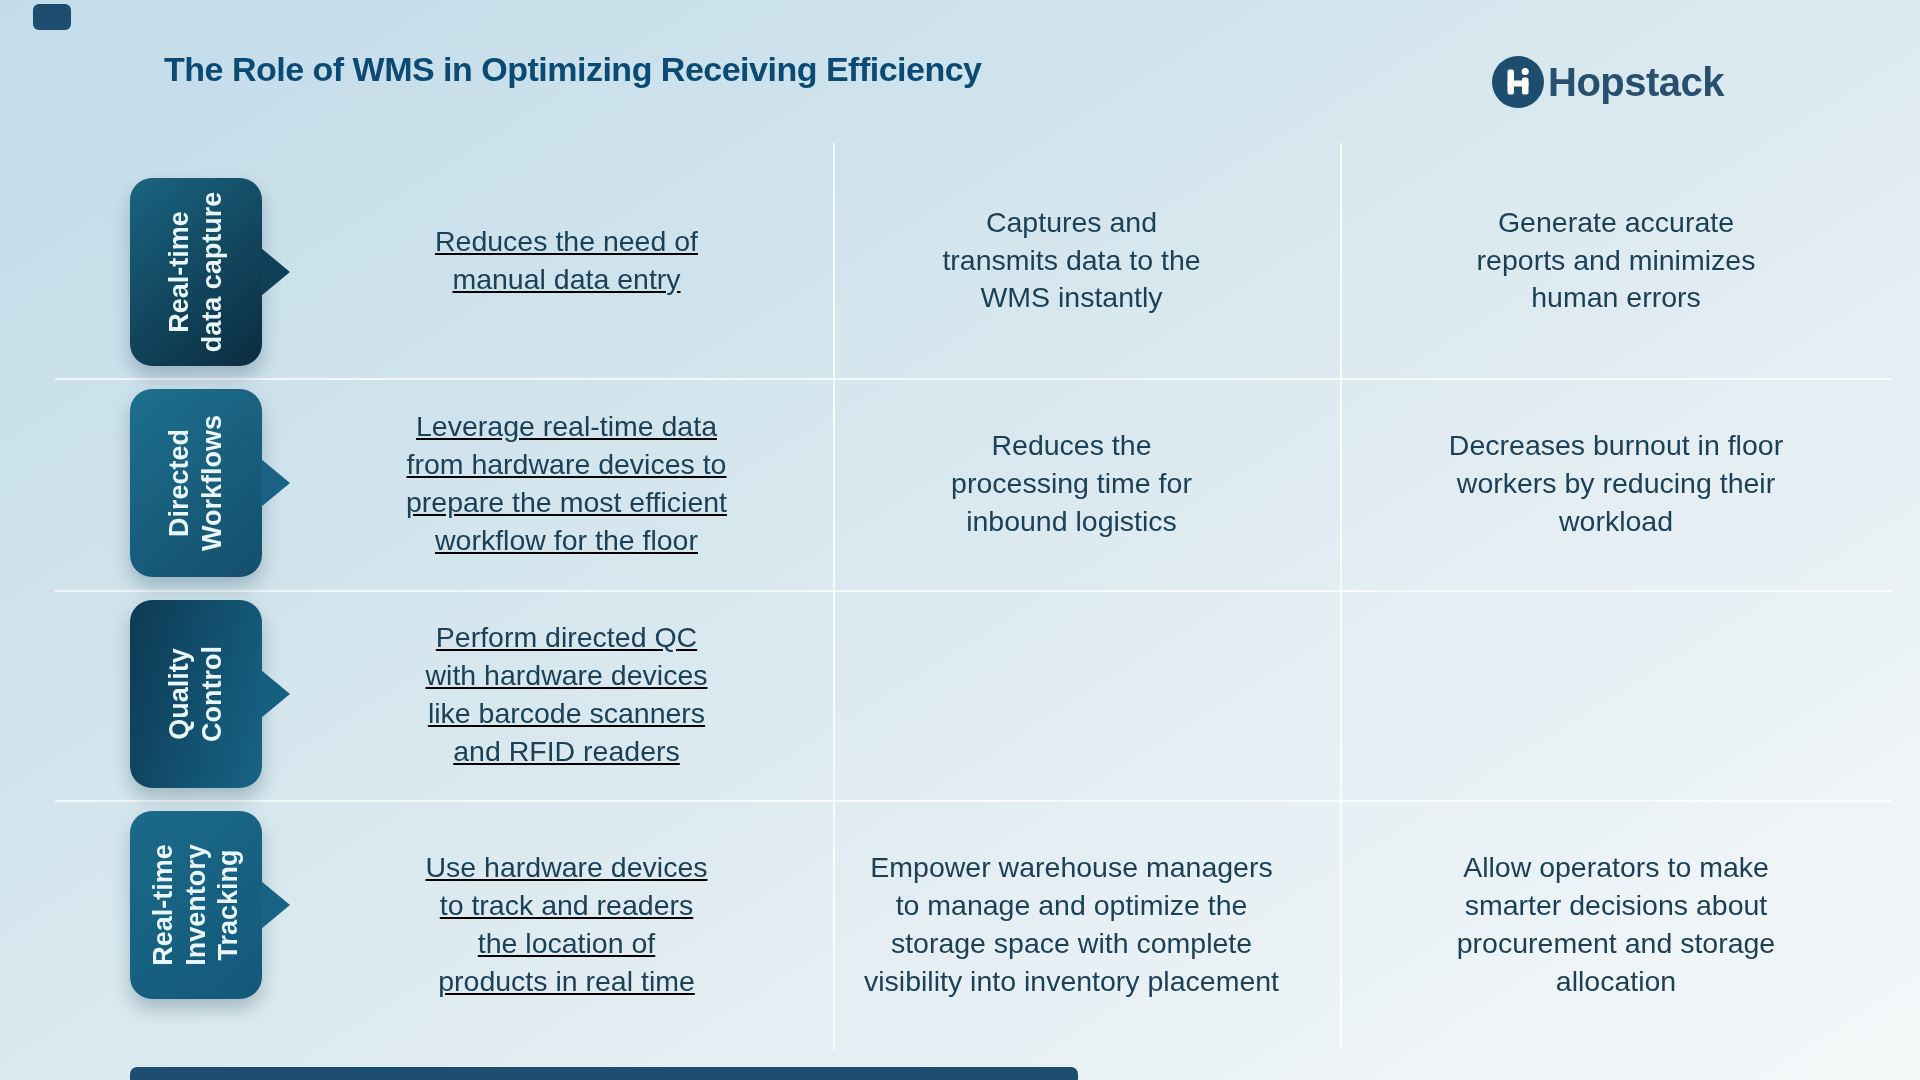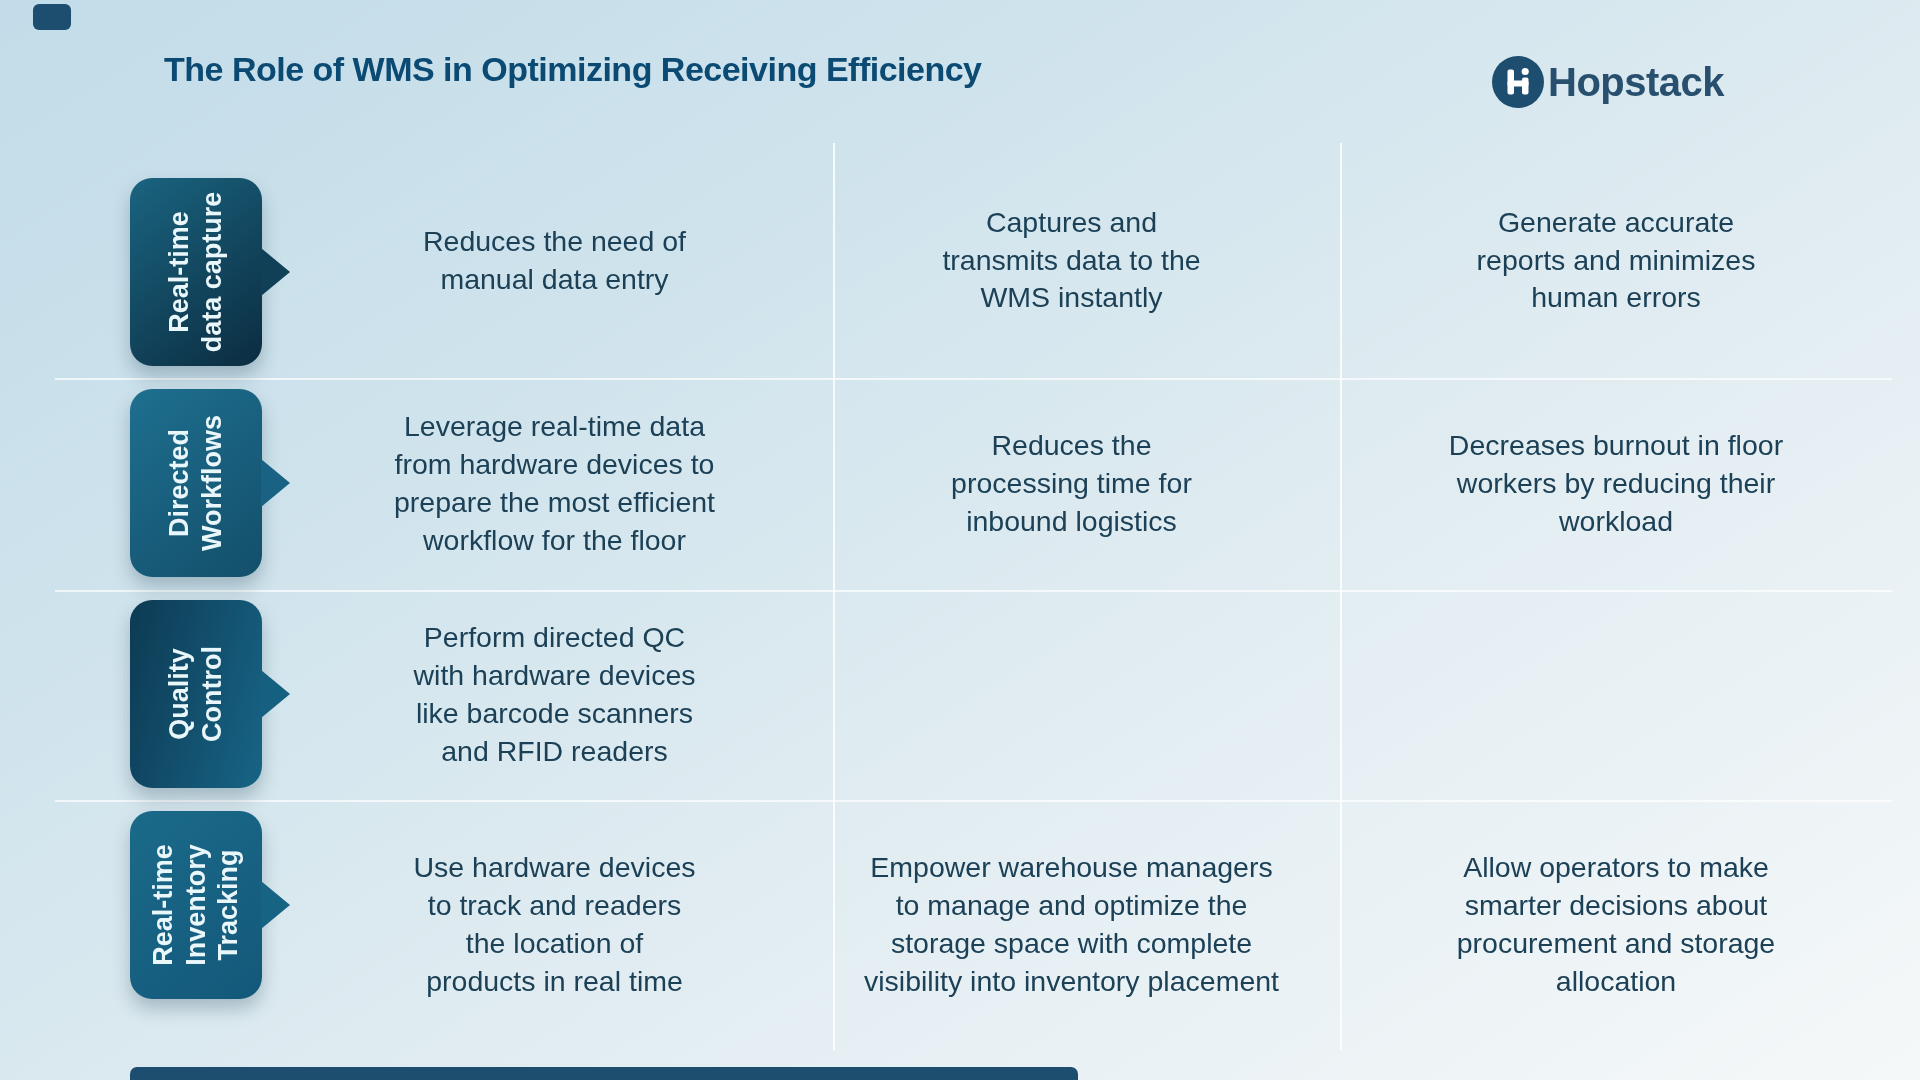--- a/index.html
+++ b/index.html
@@ -70,21 +70,21 @@
   .tab3 .arrow{border-left-color:#176384;}
   
   .cell{
     position:absolute;display:flex;align-items:center;justify-content:center;
     text-align:center;
   }
   .cell-text{
     white-space:pre-line;color:#1c4157;font-size:28.5px;line-height:1.33;
   }
   
-  .colA{left:288px;width:533px;}
+  .colA{left:300px;width:533px;text-decoration:underline;}
   .colB{left:833px;width:477px;}
   .colC{left:1340px;width:552px;}
   
   .row0{top:143px;height:235px;}
   .row1{top:378px;height:212px;}
   .row2{top:590px;height:210px;}
   .row3{top:800px;height:250px;}
 </style>
 </head>
 <body>

